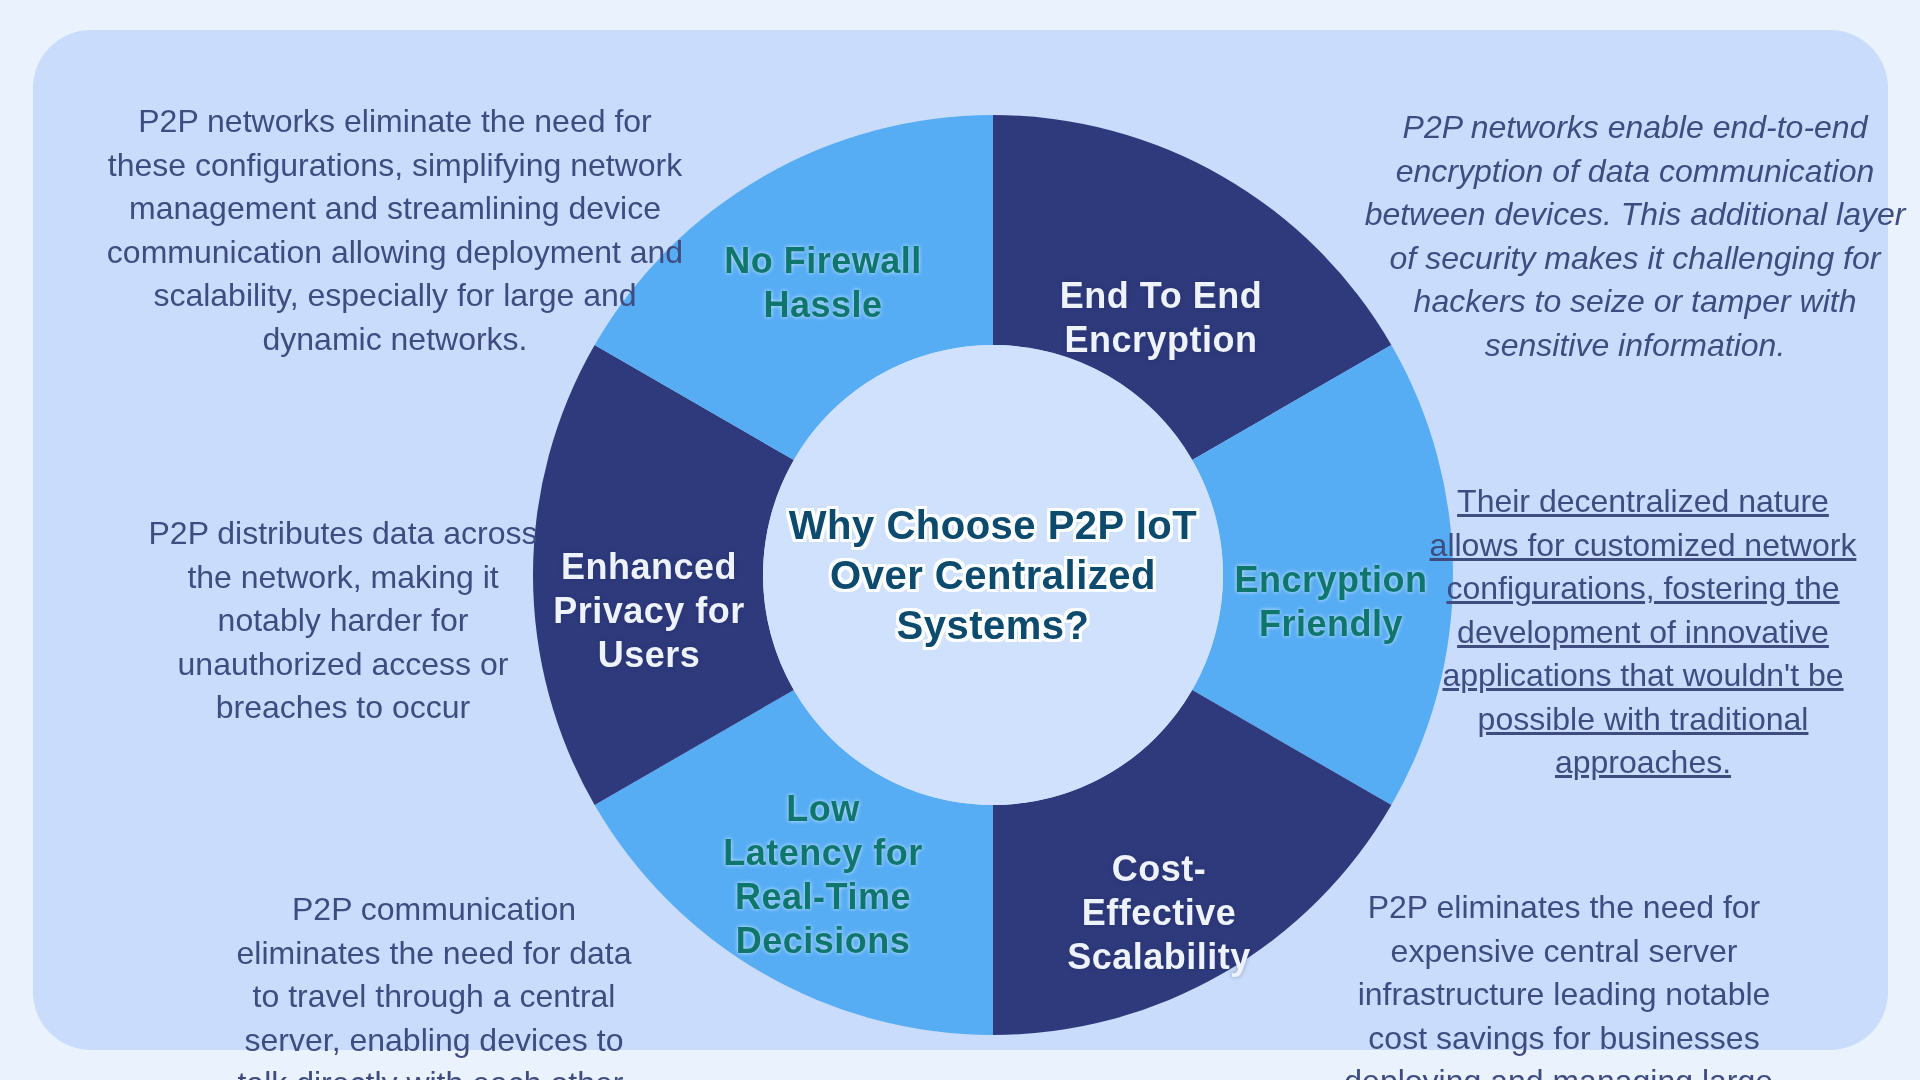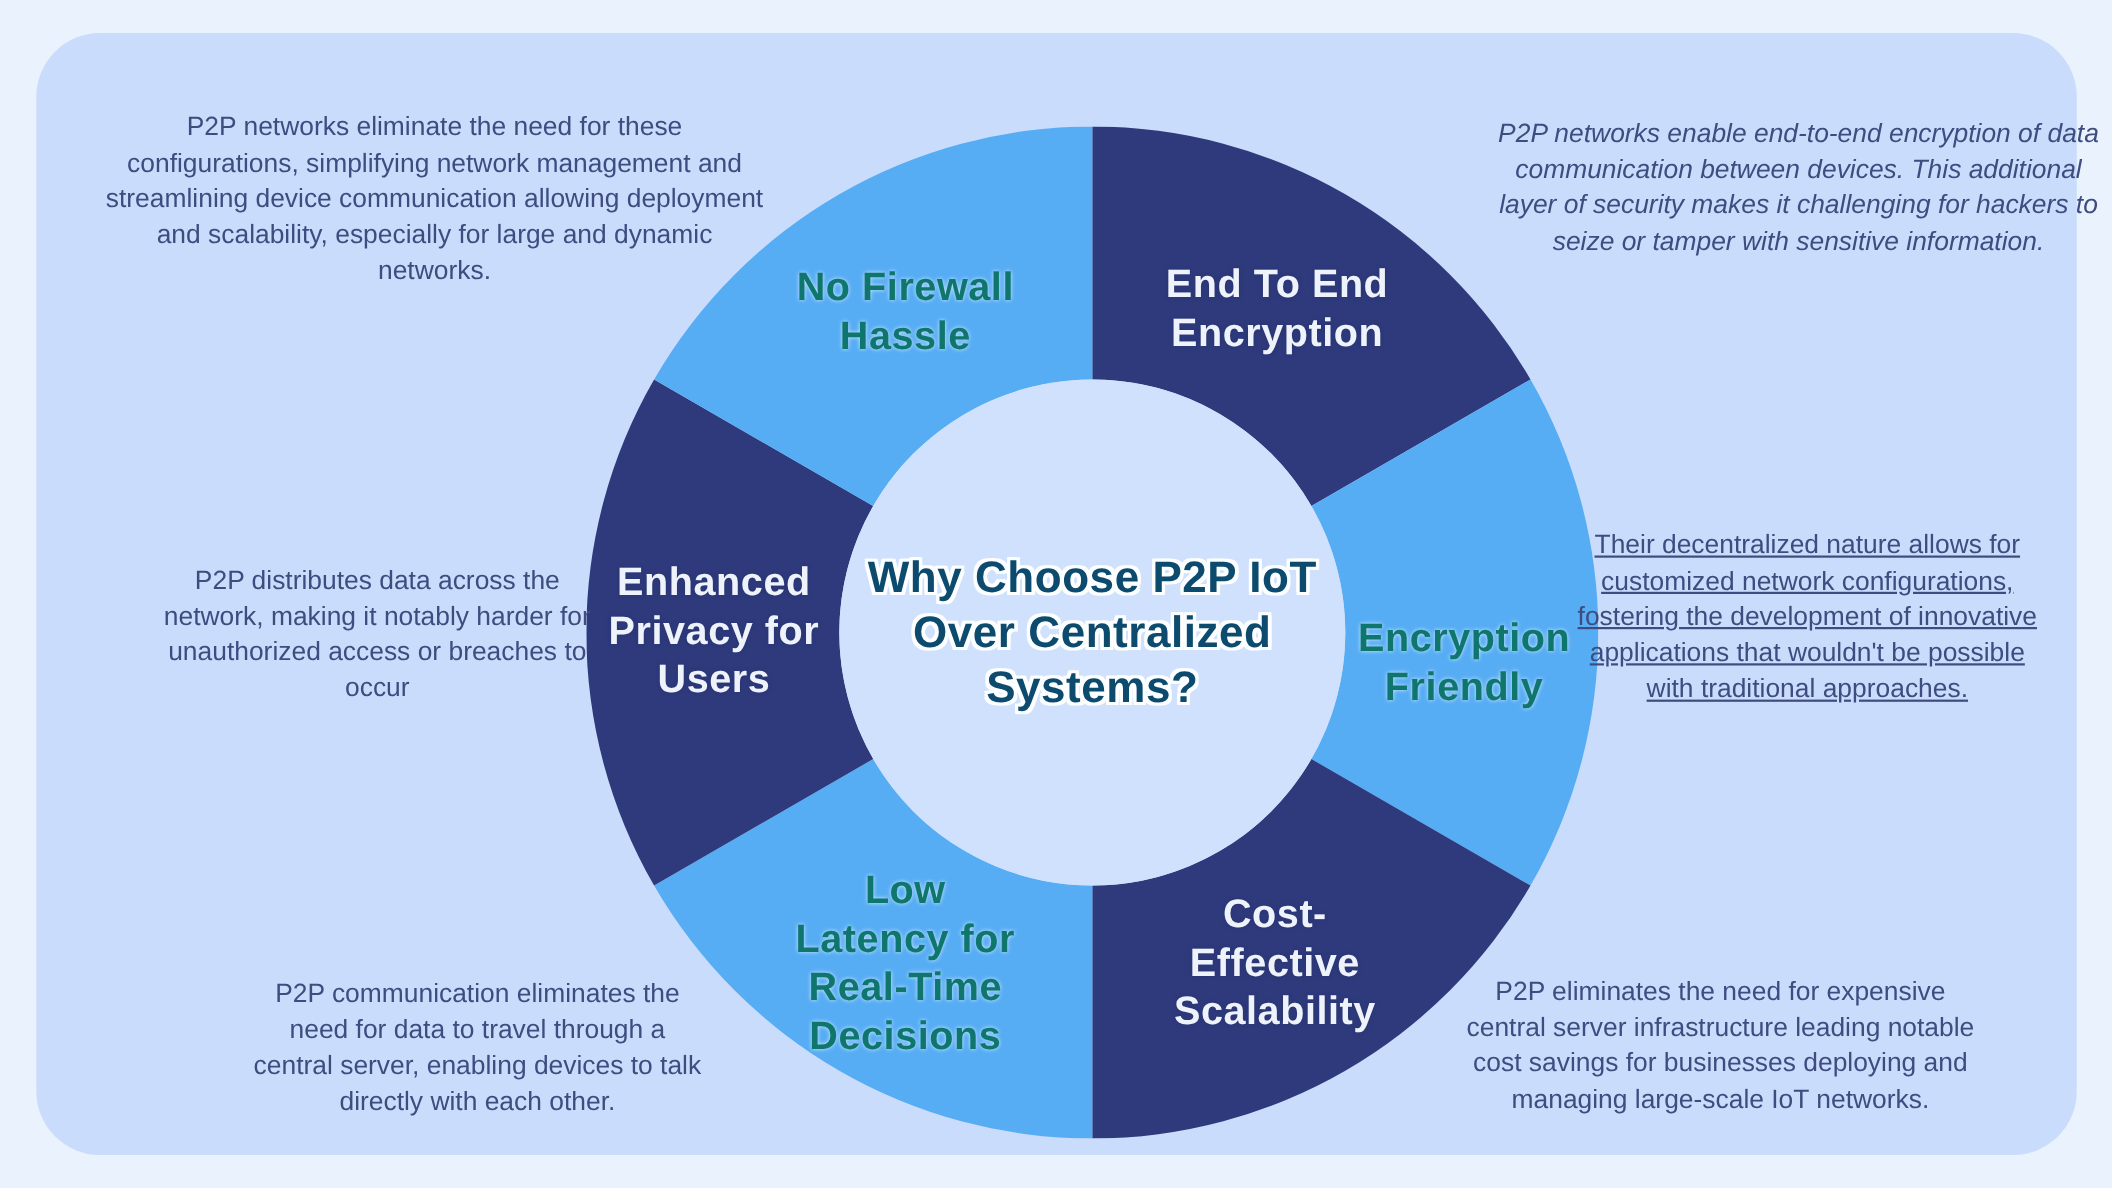--- a/index.html
+++ b/index.html
@@ -29,20 +29,21 @@
     text-align: center;
     white-space: pre-line;
     font-weight: bold;
     font-size: 36px;
     line-height: 1.22;
     letter-spacing: 0.5px;
   }
   .seg-label.light-text {
     color: #eef2fb;
     text-shadow: 0 0 4px rgba(30,40,90,0.35);
+    margin-top: 38px;
   }
   .seg-label.dark-text {
     color: #0f766e;
     text-shadow: 0 0 4px rgba(235,243,255,0.85);
   }
   .seg-label-0 { left: 1128px; top: 250px; }
   .seg-label-1 { left: 1298px; top: 572px; }
   .seg-label-2 { left: 1126px; top: 845px; }
   .seg-label-3 { left: 790px;  top: 845px; }
   .seg-label-4 { left: 616px;  top: 543px; }
@@ -61,21 +62,21 @@
     letter-spacing: 0.5px;
     text-shadow:
       -3px -3px 0 #fdfeff, 3px -3px 0 #fdfeff,
       -3px 3px 0 #fdfeff, 3px 3px 0 #fdfeff,
       -3px 0 0 #fdfeff, 3px 0 0 #fdfeff,
       0 -3px 0 #fdfeff, 0 3px 0 #fdfeff;
   }
   .desc {
     position: absolute;
     text-align: center;
-    font-size: 24px;
+    font-size: 32px;
     line-height: 1.36;
     color: #3e4c80;
   }
   .desc-top-left     { left: 62px;   top: 70px;  width: 600px; }
   .desc-top-right    { left: 1322px; top: 76px;  width: 560px; font-style: italic; }
   .desc-left-middle  { left: 110px;  top: 482px; width: 400px; }
   .desc-right-middle { left: 1390px; top: 450px; width: 440px; text-decoration: underline; }
   .desc-bottom-left  { left: 196px;  top: 858px; width: 410px; }
   .desc-bottom-right { left: 1296px; top: 856px; width: 470px; }
 </style>

